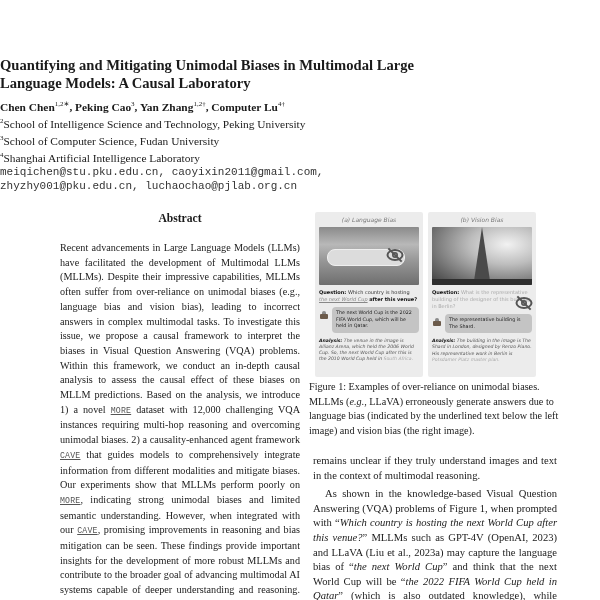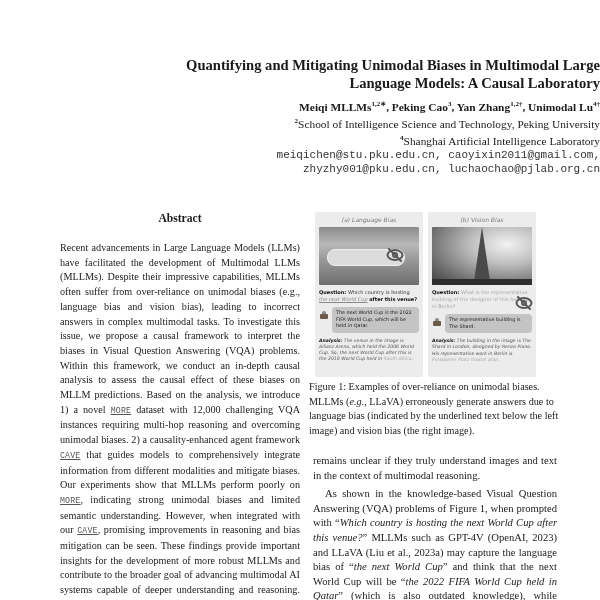--- a/index.html
+++ b/index.html
@@ -1,21 +1,21 @@
 <!DOCTYPE html>
 <html><head>
 <meta charset="utf-8">
 <style>
   html, body { margin:0; padding:0; background:#ffffff; }
   body { width:600px; height:600px; overflow:hidden; position:relative; font-family:"Liberation Serif", serif; color:#1a1a1a; }
-  .header { position:absolute; left:0; top:56px; width:600px; text-align:right; }
+  .header { position:absolute; left:0; top:56px; width:600px; text-align:left; }
   .title { font-weight:bold; font-size:14.6px; line-height:18px; margin:0; }
   .authors { font-weight:bold; font-size:11.4px; margin-top:5px; line-height:14px; }
   .aff { font-size:11.4px; line-height:14.2px; }
-  .aff sup, .authors sup { font-size:7px; font-weight:bold; }
+  .aff sup, .authors sup { font-size:7px; font-weight:normal; }
   .email { font-family:"Liberation Mono", monospace; font-size:11px; line-height:14.4px; color:#333; }
   .col-left { position:absolute; left:60px; top:212px; width:240px; }
   .abstract-h { text-align:center; font-weight:bold; font-size:11.6px; margin-bottom:16px; }
   .abs-text { font-size:10.2px; line-height:14.7px; text-align:justify; }
   .sc { font-family:"Liberation Mono", monospace; font-size:8.2px; color:#555; letter-spacing:0.2px;text-decoration:underline; }
   .mono { font-family:"Liberation Mono", monospace; font-size:9.8px; }
   .col-right { position:absolute; left:309px; top:212px; width:252px; }
   .figure { position:relative; height:168px; }
   .panel { position:absolute; top:0; width:108px; height:165px; background:#ececec; border-radius:2px; }
   .panel.a { left:6px; }
@@ -50,26 +50,27 @@
 </style>
 </head>
 <body>
 
 <div class="header">
   <div class="title">
     <div>Quantifying and Mitigating Unimodal Biases in Multimodal Large</div>
     <div>Language Models: A Causal Laboratory</div>
   </div>
   <div class="authors">
-    <span>Meiqi MLLMs</span><sup>1,2∗</sup>,
+    <span>Chen Chen</span><sup>1,2∗</sup>,
     <span>Peking Cao</span><sup>3</sup>,
     <span>Yan Zhang</span><sup>1,2†</sup>,
-    <span>Unimodal Lu</span><sup>4†</sup>
+    <span>Computer Lu</span><sup>4†</sup>
   </div>
   <div class="aff"><sup>2</sup><span>School of Intelligence Science and Technology, Peking University</span></div>
+  <div class="aff"><sup>3</sup><span>School of Computer Science, Fudan University</span></div>
   <div class="aff"><sup>4</sup><span>Shanghai Artificial Intelligence Laboratory</span></div>
   <div class="email">meiqichen@stu.pku.edu.cn, caoyixin2011@gmail.com,</div>
   <div class="email">zhyzhy001@pku.edu.cn, luchaochao@pjlab.org.cn</div>
 </div>
 
 <div class="col-left">
   <div class="abstract-h">Abstract</div>
   <div class="abs-text">
     <span>Recent advancements in Large Language Models (LLMs) have facilitated the development of Multimodal LLMs (MLLMs). Despite their impressive capabilities, MLLMs often suffer from over-reliance on unimodal biases (e.g., language bias and vision bias), leading to incorrect answers in complex multimodal tasks. To investigate this issue, we propose a causal framework to interpret the biases in Visual Question Answering (VQA) problems. Within this framework, we conduct an in-depth causal analysis to assess the causal effect of these biases on MLLM predictions. Based on the analysis, we introduce 1) a novel</span>
     <span class="sc">MORE</span>

